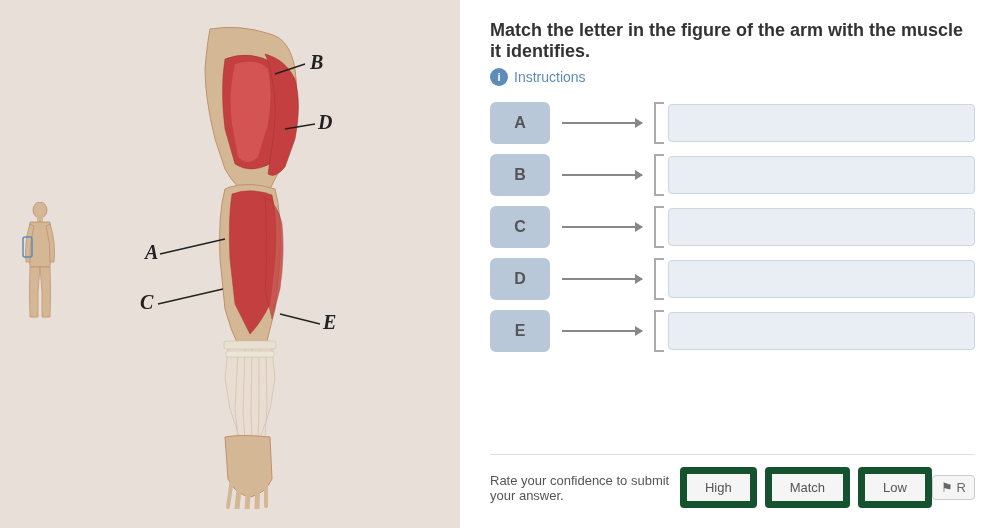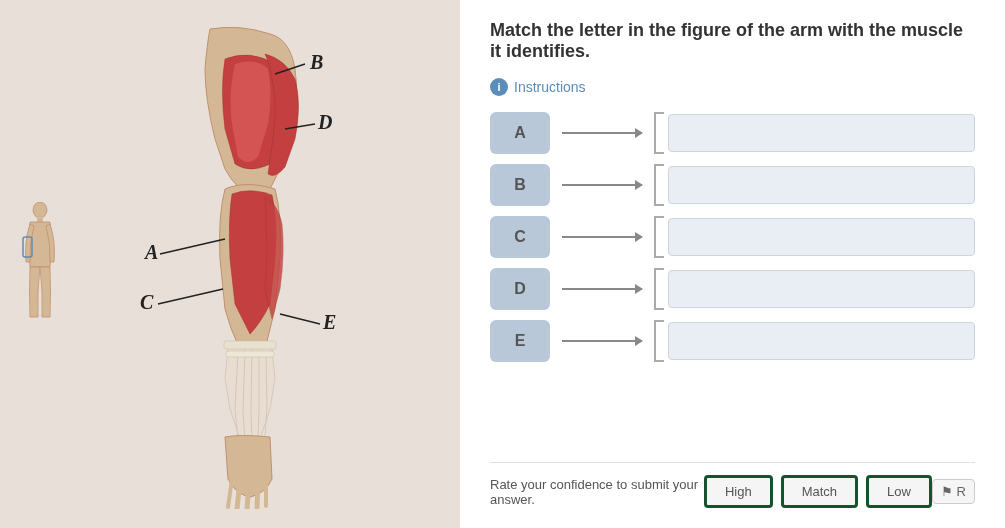--- a/index.html
+++ b/index.html
@@ -32,21 +32,20 @@
     .right-panel {
       flex: 1;
       background: #ffffff;
       padding: 20px 30px;
       display: flex;
       flex-direction: column;
       height: 528px;
     }
 
     .title-area {
-      margin-bottom: 10px;
     }
 
     .matching-title {
       font-size: 18px;
       font-weight: 600;
       color: #333;
       margin-bottom: 6px;
     }
 
     .instructions-row {
@@ -162,21 +161,21 @@
       color: #555;
     }
 
     .confidence-buttons {
       display: flex;
       gap: 8px;
     }
 
     .conf-btn {
       padding: 6px 18px;
-      border: 3px solid #14532d;
+      border: 7px solid #14532d;
       background: #f5f5f5;
       border-radius: 4px;
       font-size: 13px;
       color: #555;
       cursor: pointer;
     }
 
     .report-btn {
       display: flex;
       align-items: center;

